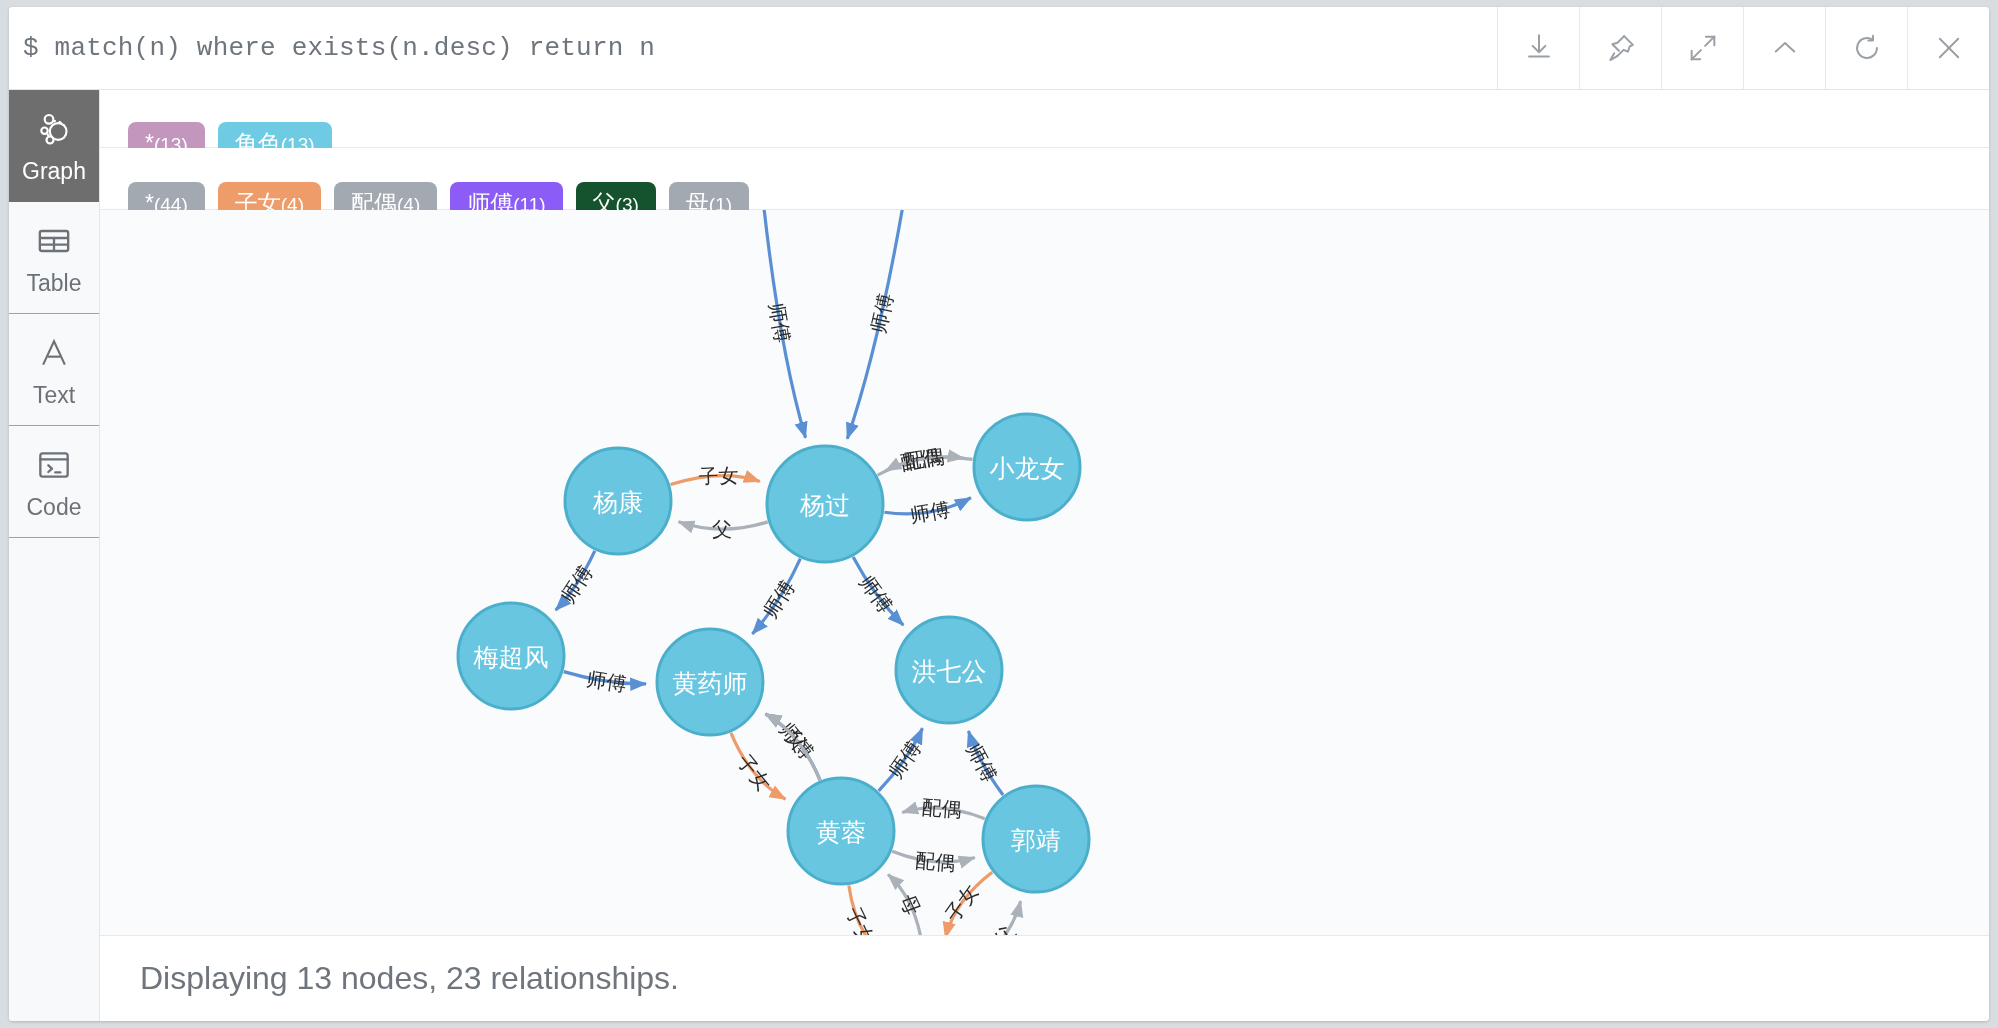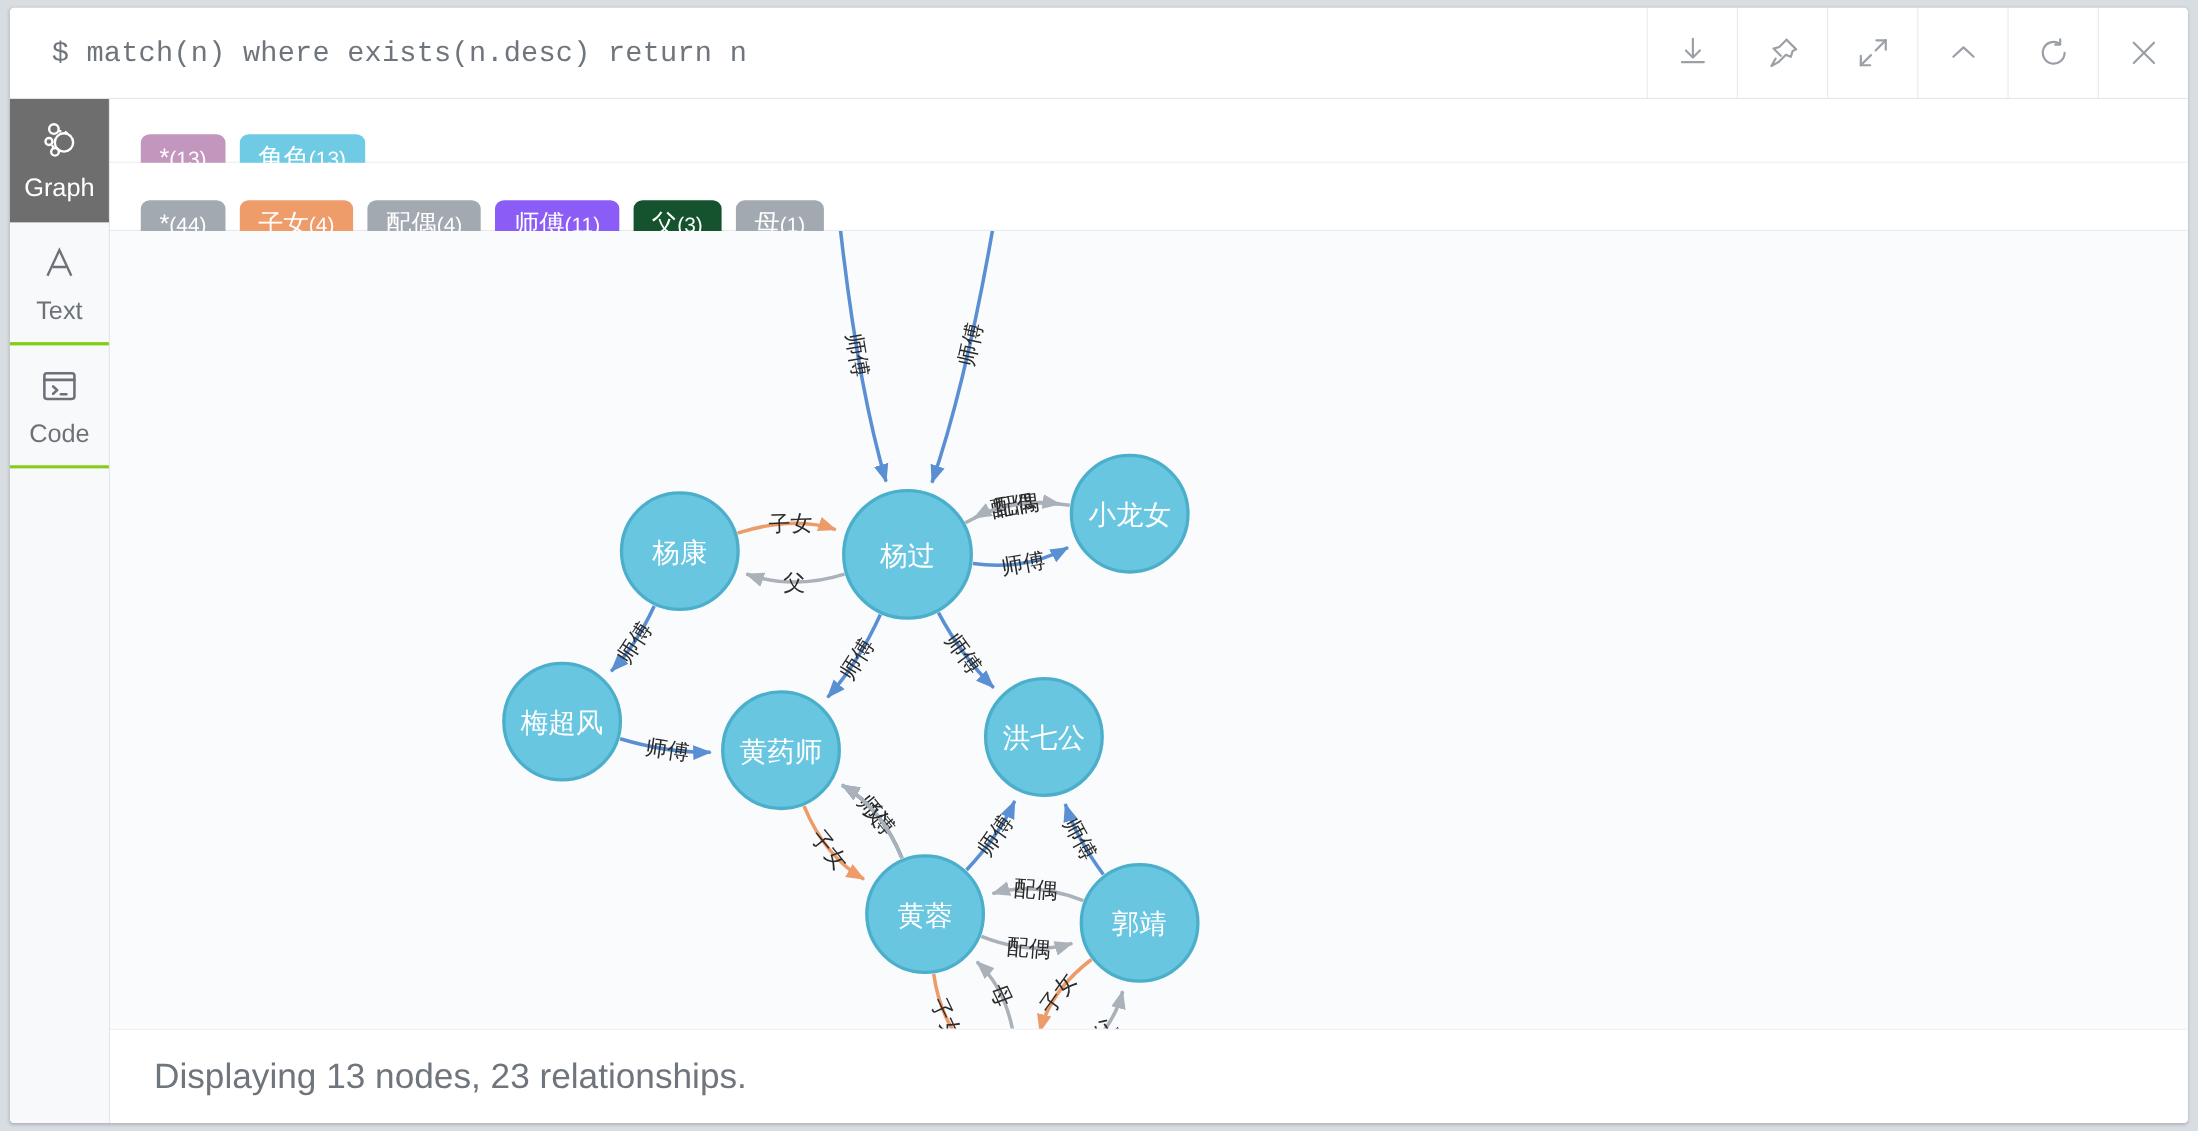--- a/index.html
+++ b/index.html
@@ -23,21 +23,21 @@
   
   .header {
     height: 83px; flex: 0 0 83px;
     display: flex; align-items: stretch;
     background: #fff;
     border-bottom: 1px solid #e2e6ea;
   }
   .query {
     flex: 1 1 auto;
     display: flex; align-items: center;
-    padding-left: 38px;
+    padding-left: 14px;
     font-family: "Liberation Mono", "DejaVu Sans Mono", monospace;
     font-size: 26px;
     color: #6f757c;
     letter-spacing: .2px;
     white-space: nowrap;
   }
   .hdr-tools { display: flex; align-items: stretch; }
   .hdr-btn {
     width: 82px;
     display: flex; align-items: center; justify-content: center;
@@ -55,21 +55,21 @@
     background: #f7f9fa;
     border-right: 1px solid #e2e6ea;
     display: flex; flex-direction: column;
   }
   .side-item {
     height: 112px;
     display: flex; flex-direction: column;
     align-items: center; justify-content: center;
     gap: 7px;
     color: #6c7278;
-    border-bottom: 3px solid #84cc16;
+    border-bottom: 1px solid #84cc16;
     cursor: pointer;
   }
   .side-item .lbl { font-size: 23px; line-height: 1; }
   .side-item.active { background: #6e6e6e; color: #ffffff; border-bottom-color: #6e6e6e; }
   .side-rest { flex: 1 1 auto; background: #f7f9fa; }
 
   
   .pane { flex: 1 1 auto; display: flex; flex-direction: column; min-width: 0; }
 
   .chip-row {
@@ -203,20 +203,29 @@
             <circle cx="9" cy="6.2" r="2.6"></circle>
             <circle cx="6.3" cy="13" r="1.9"></circle>
             <circle cx="9.6" cy="18.6" r="2.1"></circle>
             <path d="M11.5 7.4A6.6 6.6 0 0 1 18 10" stroke-dasharray="1.6 1.8"></path>
             <path d="M8 14.8a6 6 0 0 0 1.4 2.2" stroke-dasharray="1.6 1.8"></path>
           </svg>
         </span>
         <span class="lbl">Graph</span>
       </div>
 
+      <div class="side-item">
+        <span>
+          <svg width="40" height="40" viewBox="0 0 24 24" fill="none" stroke="currentColor" stroke-width="1.4">
+            <rect x="3.5" y="6" width="17" height="12" rx="1.2"></rect>
+            <path d="M3.5 10.2h17M3.5 14.2h17M12 10.2V18"></path>
+          </svg>
+        </span>
+        <span class="lbl">Table</span>
+      </div>
 
       <div class="side-item">
         <span>
           <svg width="40" height="40" viewBox="0 0 24 24" fill="none" stroke="currentColor" stroke-width="1.3">
             <path d="M5.5 19 12 5l6.5 14"></path>
               <path d="M8.2 14.2h7.6"></path>
           </svg>
         </span>
         <span class="lbl">Text</span>
       </div>

